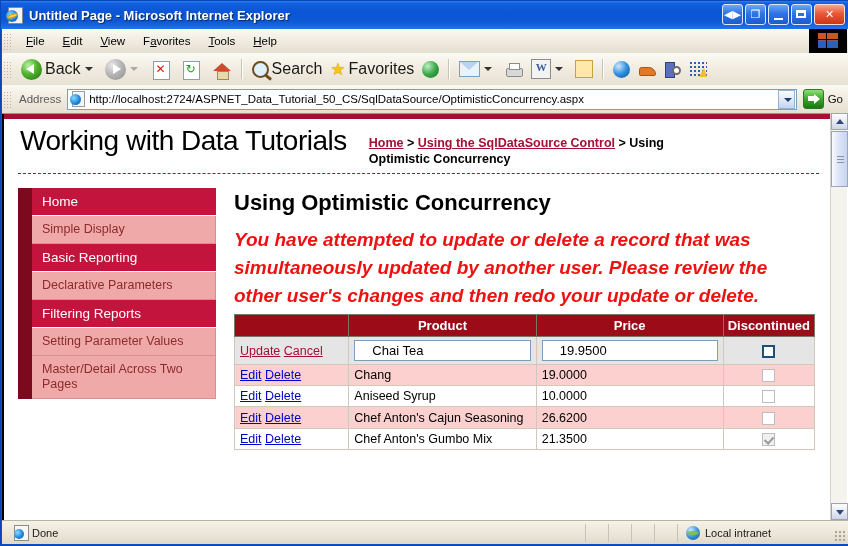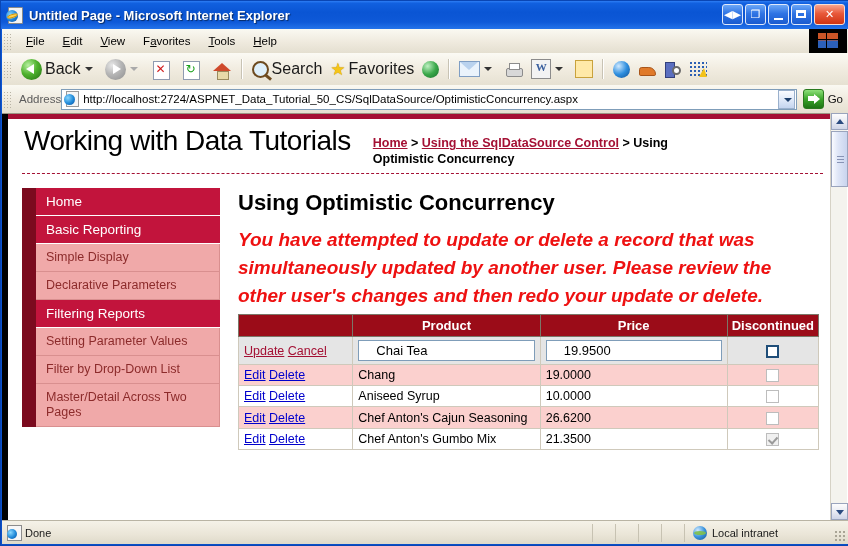--- a/index.html
+++ b/index.html
@@ -142,21 +142,21 @@
   .matrix{width:18px;height:16px;display:inline-block;position:relative;
     background-image:radial-gradient(circle,#2b5fb3 1px,transparent 1px);
     background-size:4px 4px;}
   .matrix:after{content:"";position:absolute;right:0;bottom:0;width:0;height:0;border-left:5px solid transparent;border-right:3px solid transparent;border-bottom:9px solid #f2c21a;}
   
   .addressbar{
     position:absolute;left:1px;top:84px;width:846px;height:28px;
     background:linear-gradient(180deg,#faf9f2 0%,#efeade 55%,#e5e0d1 100%);
     display:flex;align-items:center;
   }
-  .addr-label{font-size:11.5px;color:#5c5c5c;margin-left:2px;}
+  .addr-label{font-size:11.5px;color:#5c5c5c;margin-left:2px;margin-right:6px;}
   .addr-input{
     flex:1;height:21px;background:#fff;border:1px solid #7f9db9;
     display:flex;align-items:center;position:relative;box-sizing:border-box;
   }
   .addr-input .favicon{
     width:15px;height:16px;margin-left:2px;margin-right:4px;position:relative;flex:0 0 auto;
   }
   .addr-input .favicon .pg{position:absolute;left:2px;top:0px;width:11px;height:14px;background:#f6f6f6;border:1px solid #9a9a9a;}
   .addr-input .favicon .e{position:absolute;left:0;top:3px;width:11px;height:11px;border-radius:50%;
     background:radial-gradient(circle at 35% 35%,#8ad8ff 0%,#2089d8 55%,#0d4f9e 100%);}
@@ -180,21 +180,21 @@
   .go-label{font-size:11.5px;color:#111;margin-left:4px;}
   
   .viewport{
     position:absolute;left:1px;top:112px;width:846px;height:407px;
     background:#fff;overflow:hidden;
     border-top:1px solid #9b9684;
   }
   .page{
     position:absolute;left:0;top:0;width:829px;height:407px;
     background:#fff;overflow:hidden;
-    border-left:6px solid #000000;
+    border-left:2px solid #000000;
   }
   .topbar-red{height:5px;background:#a41034;margin:0 0 0 0;}
   .header{
     padding:6px 0 0 16px;display:flex;align-items:flex-start;
   }
   .site-title{
     font-size:28px;color:#000;font-family:"Liberation Sans",sans-serif;
     letter-spacing:-0.5px;white-space:nowrap;flex:0 0 auto;
   }
   .crumb{
@@ -294,21 +294,21 @@
     background-size:7px 3px;
   }
   
   .statusbar{
     position:absolute;left:1px;bottom:1px;width:846px;height:24px;
     background:linear-gradient(180deg,#f5f2e8 0%,#eae5d7 60%,#ded9c9 100%);
     border-top:1px solid #b9b4a4;display:flex;align-items:center;box-sizing:border-box;
   }
   .sb-pane{
     height:18px;display:flex;align-items:center;font-size:11px;color:#1a1a1a;
-    padding:0 5px;
+    padding:0 12px;
   }
   .sb-left{flex:1;border-right:1px solid #c7c2b2;}
   .sb-tick{width:22px;border-right:1px solid #c7c2b2;height:18px;}
   .sb-zone{width:150px;display:flex;align-items:center;gap:5px;padding-left:8px;}
   .sb-icon{
     width:14px;height:14px;border-radius:50%;flex:0 0 auto;
     background:radial-gradient(circle at 34% 30%,#cfeaff 0%,#3a93dd 50%,#15538f 100%);
     position:relative;
   }
   .sb-icon:after{content:"";position:absolute;left:1px;top:5px;width:12px;height:4px;
@@ -472,45 +472,41 @@
       <div class="dashed"></div>
 
       <div class="body-cols">
 
         <div class="sidebar">
           <div class="nav-section">
             <div class="nav-accent"></div>
             <div class="nav-head">Home</div>
           </div>
           <div class="nav-section">
+            <div class="nav-accent sub"></div>
+            <div class="nav-sub">Simple Display</div>
+          </div>
+          <div class="nav-section">
             <div class="nav-accent"></div>
             <div class="nav-head">Basic Reporting</div>
-          </div>
-          <div class="nav-section">
-            <div class="nav-accent sub"></div>
-            <div class="nav-sub">Simple Display</div>
           </div>
           <div class="nav-section">
             <div class="nav-accent sub"></div>
             <div class="nav-sub">Declarative Parameters</div>
           </div>
           <div class="nav-section">
             <div class="nav-accent"></div>
             <div class="nav-head">Filtering Reports</div>
           </div>
           <div class="nav-section">
             <div class="nav-accent sub"></div>
             <div class="nav-sub">Setting Parameter Values</div>
           </div>
           <div class="nav-section">
             <div class="nav-accent sub"></div>
-            <div class="nav-sub">Filter by Drop-Down List</div>
-          </div>
-          <div class="nav-section">
-            <div class="nav-accent sub"></div>
             <div class="nav-sub">Master/Detail Across Two Pages</div>
           </div>
         </div>
 
         <div class="main">
           <div class="page-h1">Using Optimistic Concurrency</div>
           <div class="error-msg">You have attempted to update or delete a record that was simultaneously updated by another user. Please review the other user's changes and then redo your update or delete.</div>
 
           <table class="grid">
             <thead>

